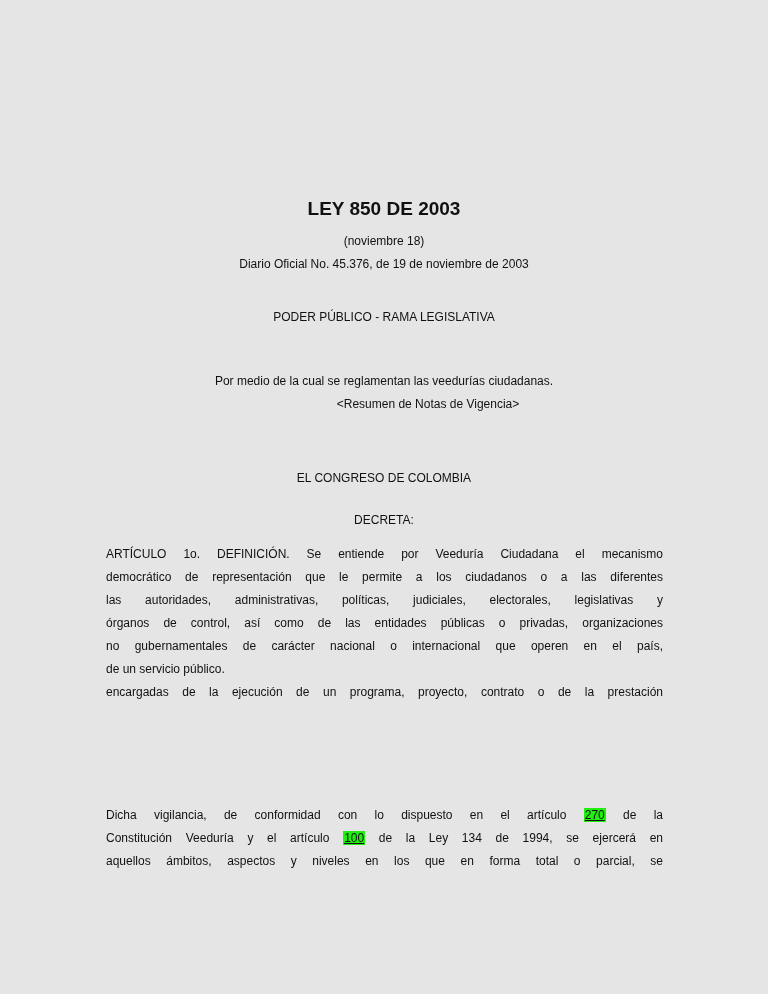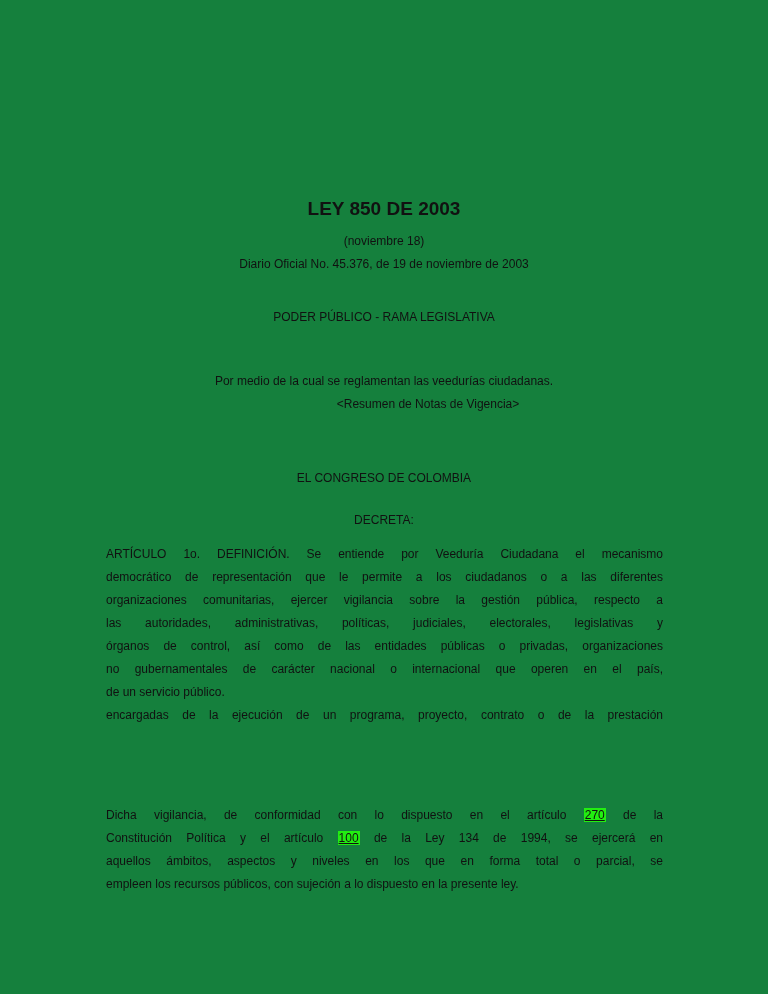--- a/index.html
+++ b/index.html
@@ -13,21 +13,21 @@
       position: relative;
       overflow: hidden;
       font-family: "Liberation Sans", sans-serif;
       color: #111111;
     }
     .page {
       position: absolute;
       left: 0; top: 0;
       width: 768px;
       height: 994px;
-      background: #15803d;
+      background: #e5e5e5;
     }
     .center-line {
       position: absolute;
       left: 0;
       width: 768px;
       text-align: center;
       font-size: 12px;
       line-height: 18px;
       white-space: nowrap;
     }
@@ -79,36 +79,34 @@
 
   <div class="center-line" style="top:395px;margin-left:44px;">&lt;Resumen de Notas de Vigencia&gt;</div>
 
   <div class="center-line" style="top:469px;">EL CONGRESO DE COLOMBIA</div>
 
   <div class="center-line" style="top:511px;">DECRETA:</div>
 
   <div class="body-text" style="top:543px;">
     <span class="jl">ARTÍCULO 1o. DEFINICIÓN. Se entiende por Veeduría Ciudadana el mecanismo</span>
     <span class="jl">democrático de representación que le permite a los ciudadanos o a las diferentes</span>
-    <span class="jl">organizaciones comunitarias, ejercer vigilancia sobre la gestión pública, respecto a</span>
     <span class="jl">las autoridades, administrativas, políticas, judiciales, electorales, legislativas y</span>
     <span class="jl">órganos de control, así como de las entidades públicas o privadas, organizaciones</span>
     <span class="jl">no gubernamentales de carácter nacional o internacional que operen en el país,</span>
     <span class="jl last">de un servicio público.</span>
     <span class="jl">encargadas de la ejecución de un programa, proyecto, contrato o de la prestación</span>
   </div>
 
   <div class="body-text" style="top:788px;margin-top:16px;">
     <span class="jl">
       <span>Dicha vigilancia, de conformidad con lo dispuesto en el artículo</span>
       <span class="hl">270</span>
       <span>de la</span>
     </span>
     <span class="jl">
-      <span>Constitución Política y el artículo</span>
+      <span>Constitución Veeduría y el artículo</span>
       <span class="hl">100</span>
       <span>de la Ley 134 de 1994, se ejercerá en</span>
     </span>
     <span class="jl">aquellos ámbitos, aspectos y niveles en los que en forma total o parcial, se</span>
-    <span class="jl last">empleen los recursos públicos, con sujeción a lo dispuesto en la presente ley.</span>
   </div>
 
 </div>
 
 </body></html>

